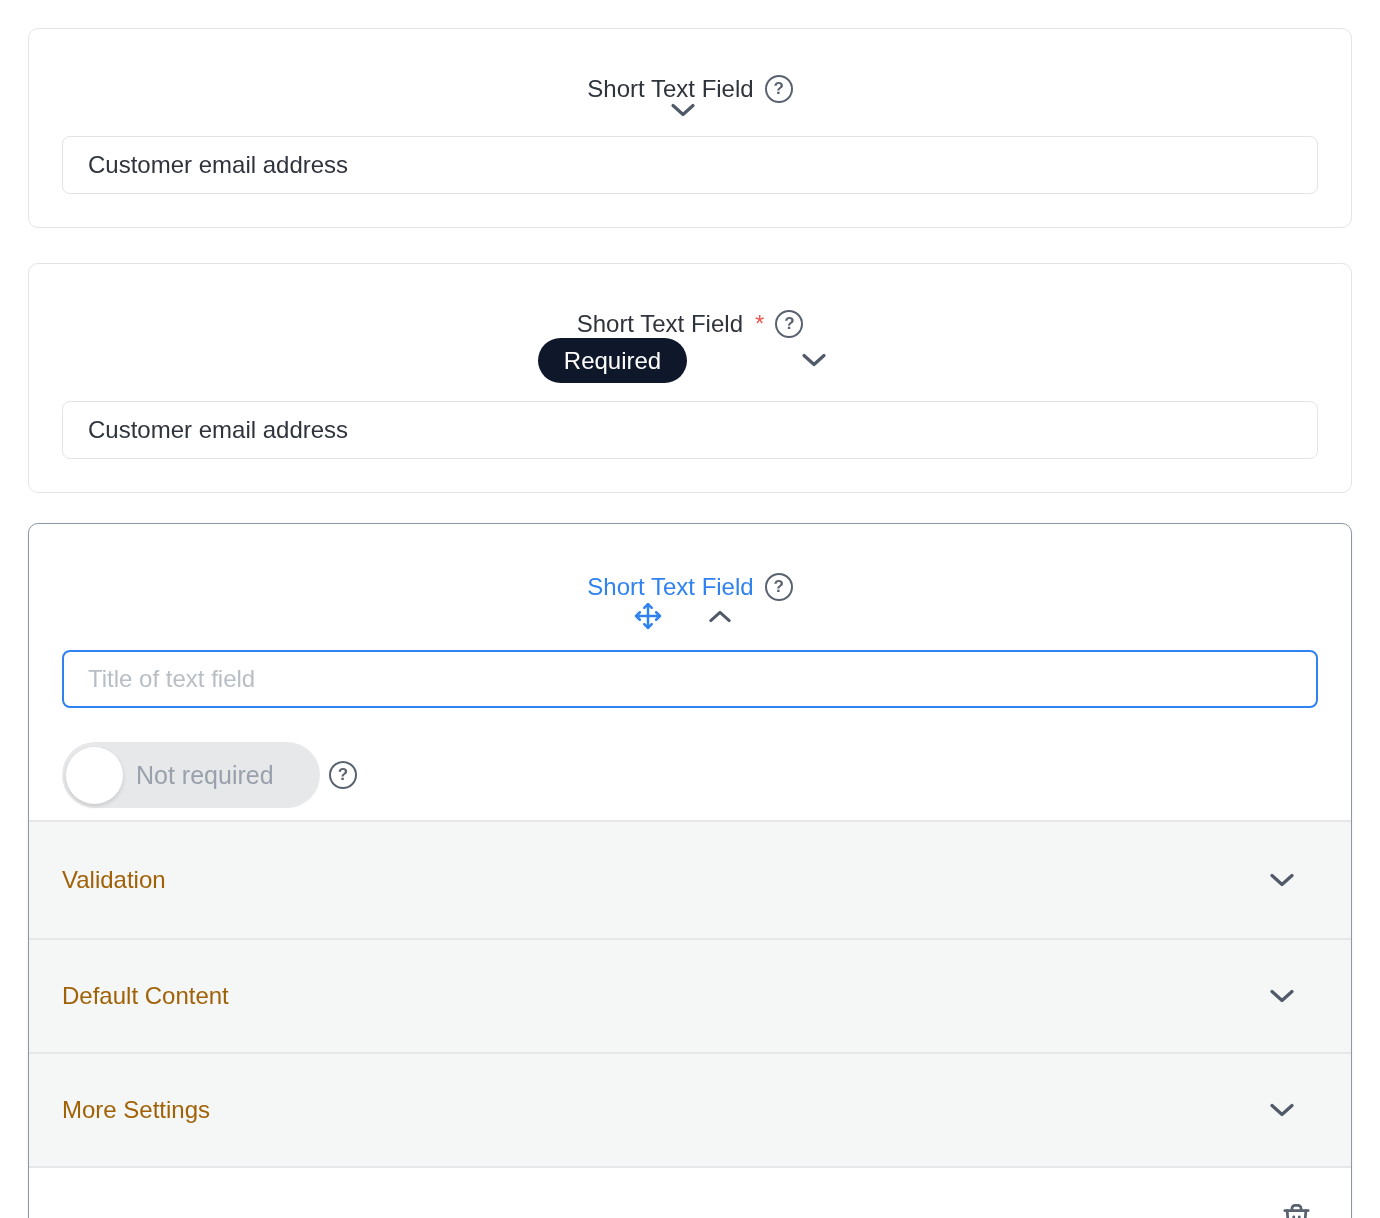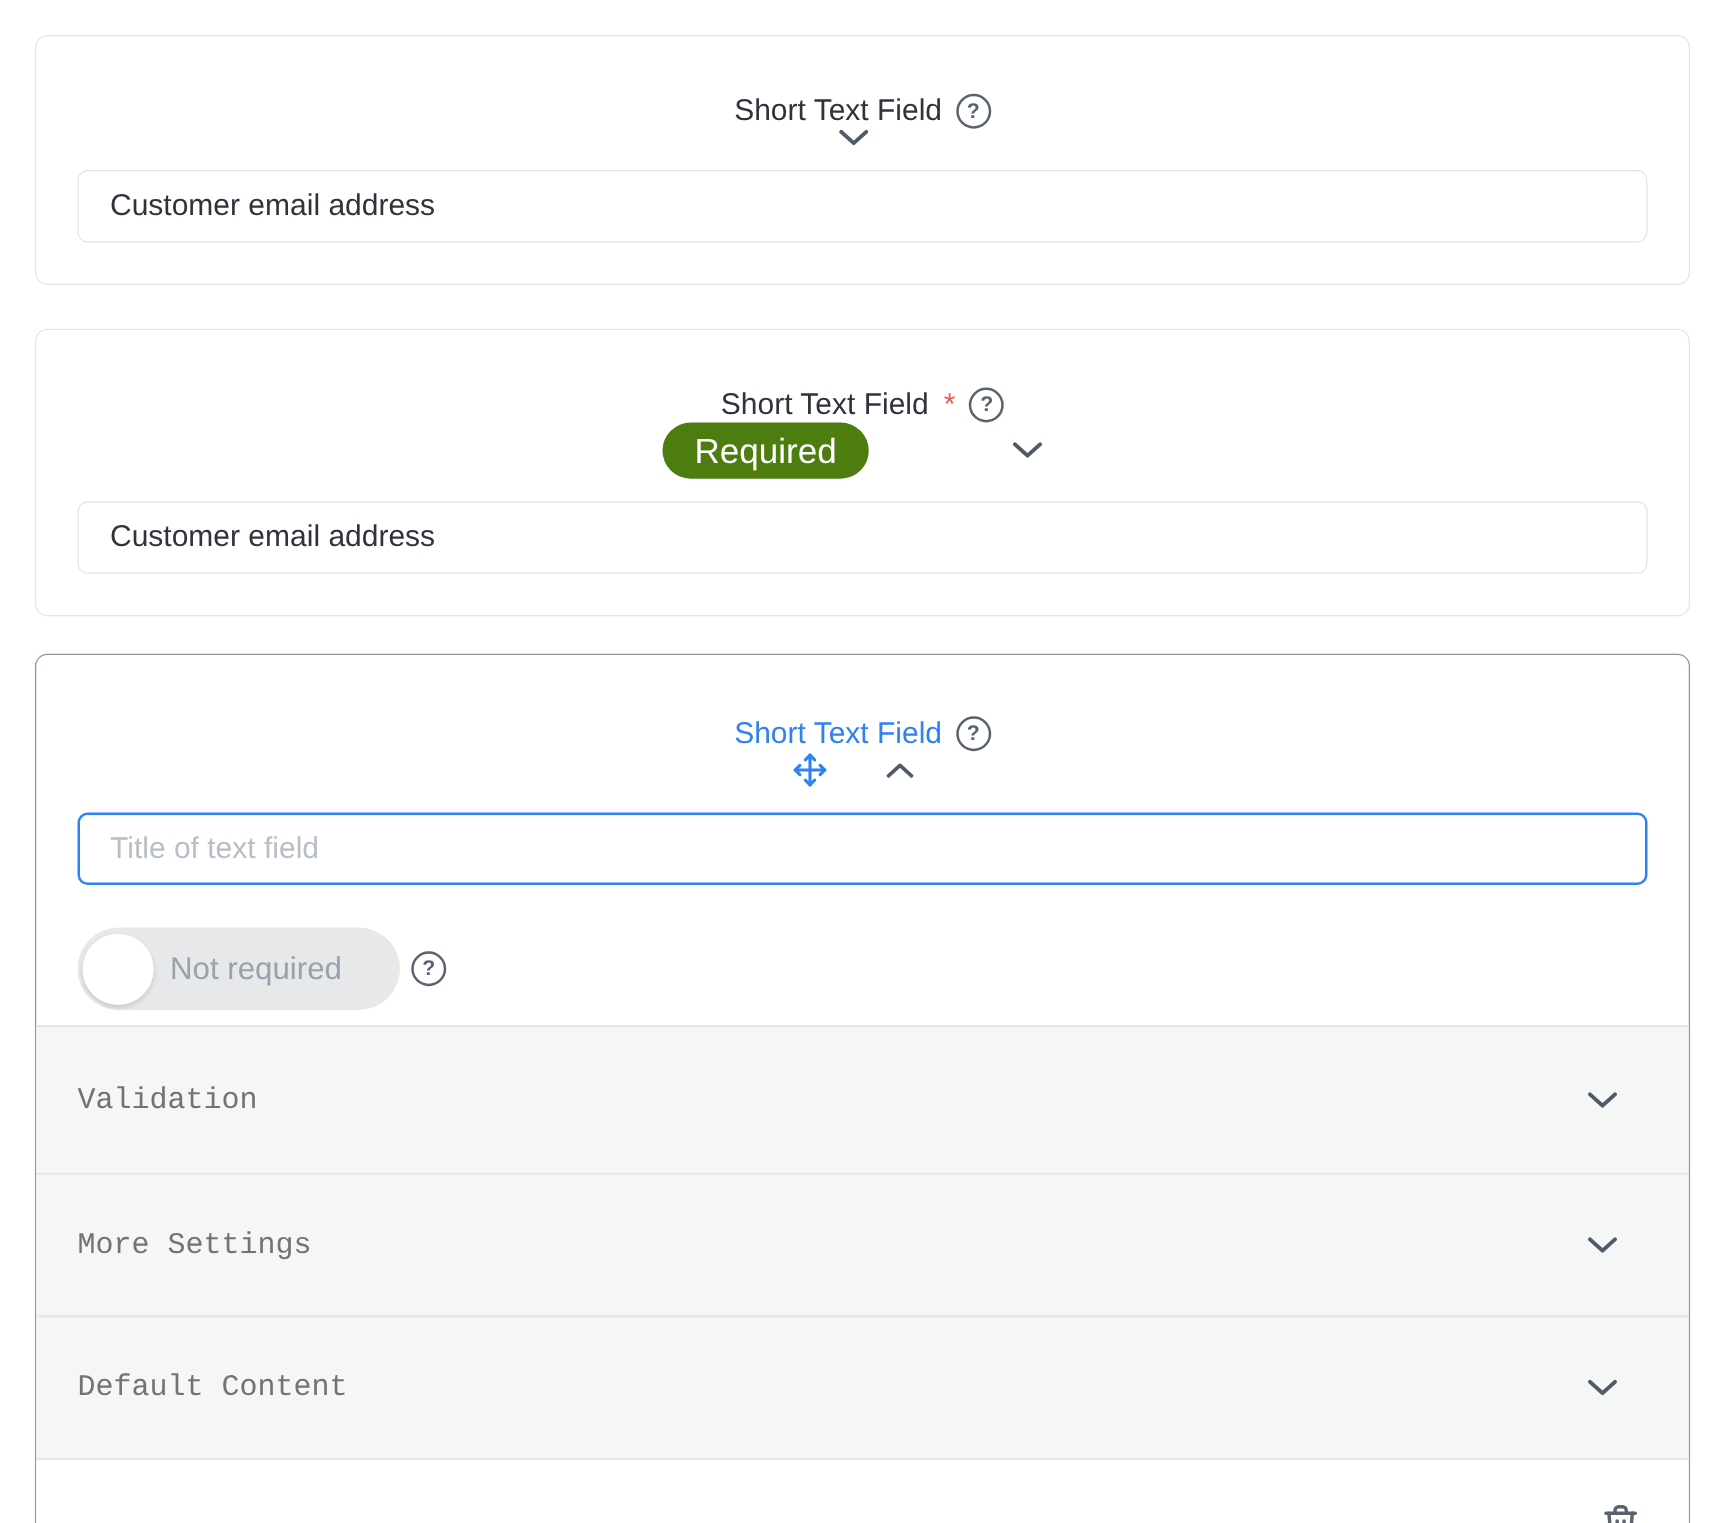--- a/index.html
+++ b/index.html
@@ -70,23 +70,23 @@
     font-family: "Liberation Sans", sans-serif;
     font-size: 24px;
     color: #2F333C;
     background: #fff;
     outline: none;
     display: block;
   }
 
   
   .required-badge {
-    background: #4d7c0f;
+    background: #0f172a;
     color: #FFFFFF;
-    font-size: 28px;
+    font-size: 24px;
     height: 45px;
     padding: 0 26px;
     border-radius: 23px;
     display: inline-flex;
     align-items: center;
     margin-right: 114px;
   }
 
   
   .card-3 {
@@ -143,21 +143,21 @@
     height: 114px;
     background: #F5F6F6;
     border-top: 2px solid #E6E7E9;
     display: flex;
     align-items: center;
     justify-content: space-between;
     padding: 0 56px 0 33px;
     cursor: pointer;
   }
   .acc-section.first { height: 118px; }
-  .acc-label { font-size: 24px; color: #737373; font-family: Liberation Mono, monospace; }
+  .acc-label { font-size: 24px; color: #a16207; }
   .acc-section .chev { margin-right: 0; }
 
   .card-footer {
     height: 105px;
     background: #ffffff;
     border-top: 2px solid #E6E7E9;
     display: flex;
     align-items: center;
     justify-content: flex-end;
     padding-right: 38px;
@@ -246,30 +246,30 @@
     <div class="acc-section first">
       <span class="acc-label">Validation</span>
       <span class="chev">
         <svg width="26" height="15" viewBox="0 0 26 15" fill="none">
           <path d="M3 2.5 L13 11.5 L23 2.5" stroke="#505A68" stroke-width="3.2" stroke-linecap="round" stroke-linejoin="round"></path>
         </svg>
       </span>
     </div>
 
     <div class="acc-section">
-      <span class="acc-label">More Settings</span>
+      <span class="acc-label">Default Content</span>
       <span class="chev">
         <svg width="26" height="15" viewBox="0 0 26 15" fill="none">
           <path d="M3 2.5 L13 11.5 L23 2.5" stroke="#505A68" stroke-width="3.2" stroke-linecap="round" stroke-linejoin="round"></path>
         </svg>
       </span>
     </div>
 
     <div class="acc-section">
-      <span class="acc-label">Default Content</span>
+      <span class="acc-label">More Settings</span>
       <span class="chev">
         <svg width="26" height="15" viewBox="0 0 26 15" fill="none">
           <path d="M3 2.5 L13 11.5 L23 2.5" stroke="#505A68" stroke-width="3.2" stroke-linecap="round" stroke-linejoin="round"></path>
         </svg>
       </span>
     </div>
 
     <div class="card-footer">
       <span class="trash-btn">
         <svg width="33" height="37" viewBox="0 0 24 26" fill="none" stroke="#59626F" stroke-width="2" stroke-linecap="round" stroke-linejoin="round">

